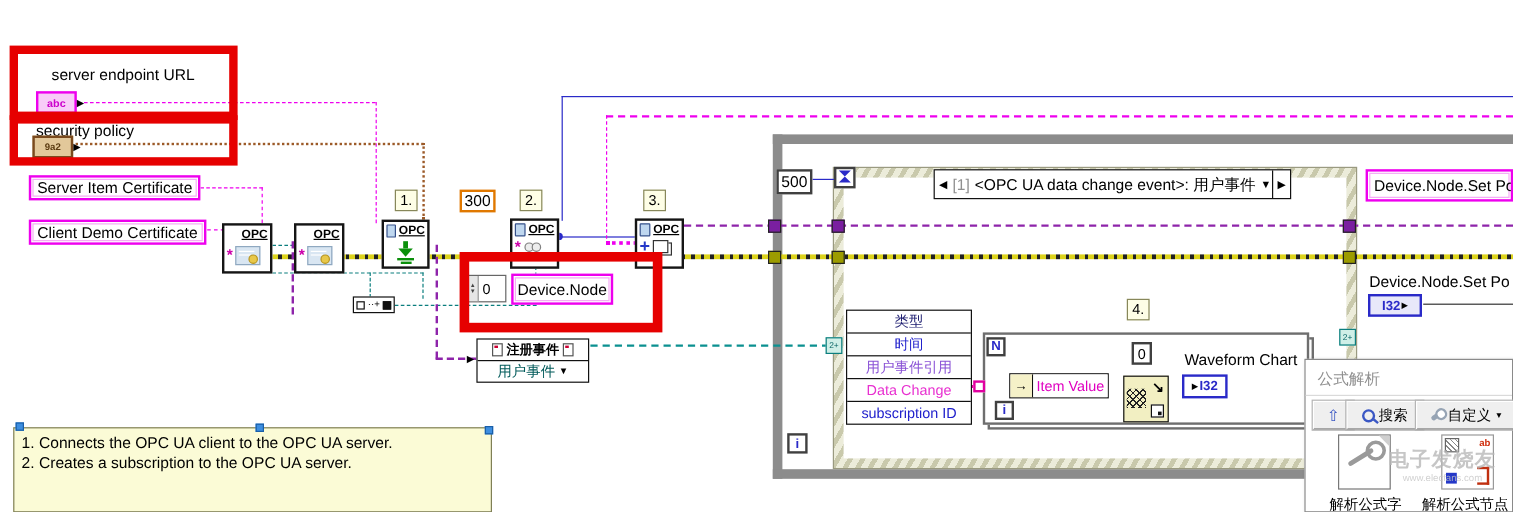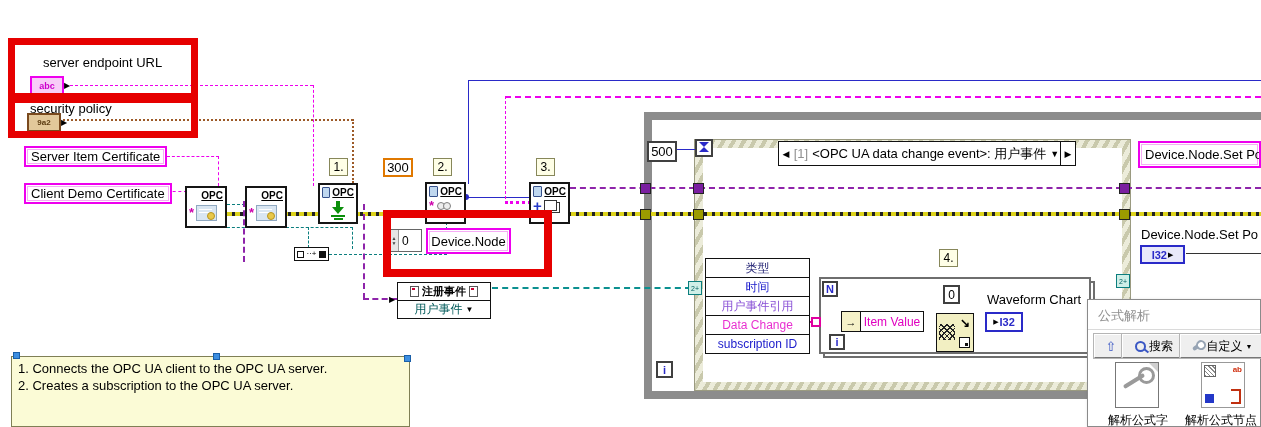--- a/index.html
+++ b/index.html
@@ -358,14 +358,18 @@
     <div class="palicon" style="position:absolute;left:113px;top:62px;width:42px;height:44px;border-color:#999;">
       <span style="position:absolute;right:2px;top:2px;color:#D03010;font-size:8px;font-weight:bold;">ab</span>
       <span style="position:absolute;left:2px;top:2px;width:10px;height:10px;background:repeating-linear-gradient(45deg,#888 0 1px,transparent 1px 3px);border:1px solid #666;"></span>
       <span style="position:absolute;left:3px;bottom:4px;width:9px;height:9px;background:#2438C8;"></span>
       <span style="position:absolute;right:3px;bottom:3px;width:8px;height:11px;border:2px solid #C03010;border-left:none;"></span>
     </div>
     <div style="position:absolute;left:6px;top:112px;width:88px;text-align:center;font-size:12px;">解析公式字</div>
     <div style="position:absolute;left:94px;top:112px;width:78px;text-align:center;font-size:12px;">解析公式节点</div>
   </div>
 
+  <div class="abs watermark" style="left:1146px;top:371px;width:112px;z-index:9;">
+    <div class="wm1">电子发烧友</div>
+    <div class="wm2">www.elecfans.com</div>
+  </div>
 
 </div>
 
 </body></html>

